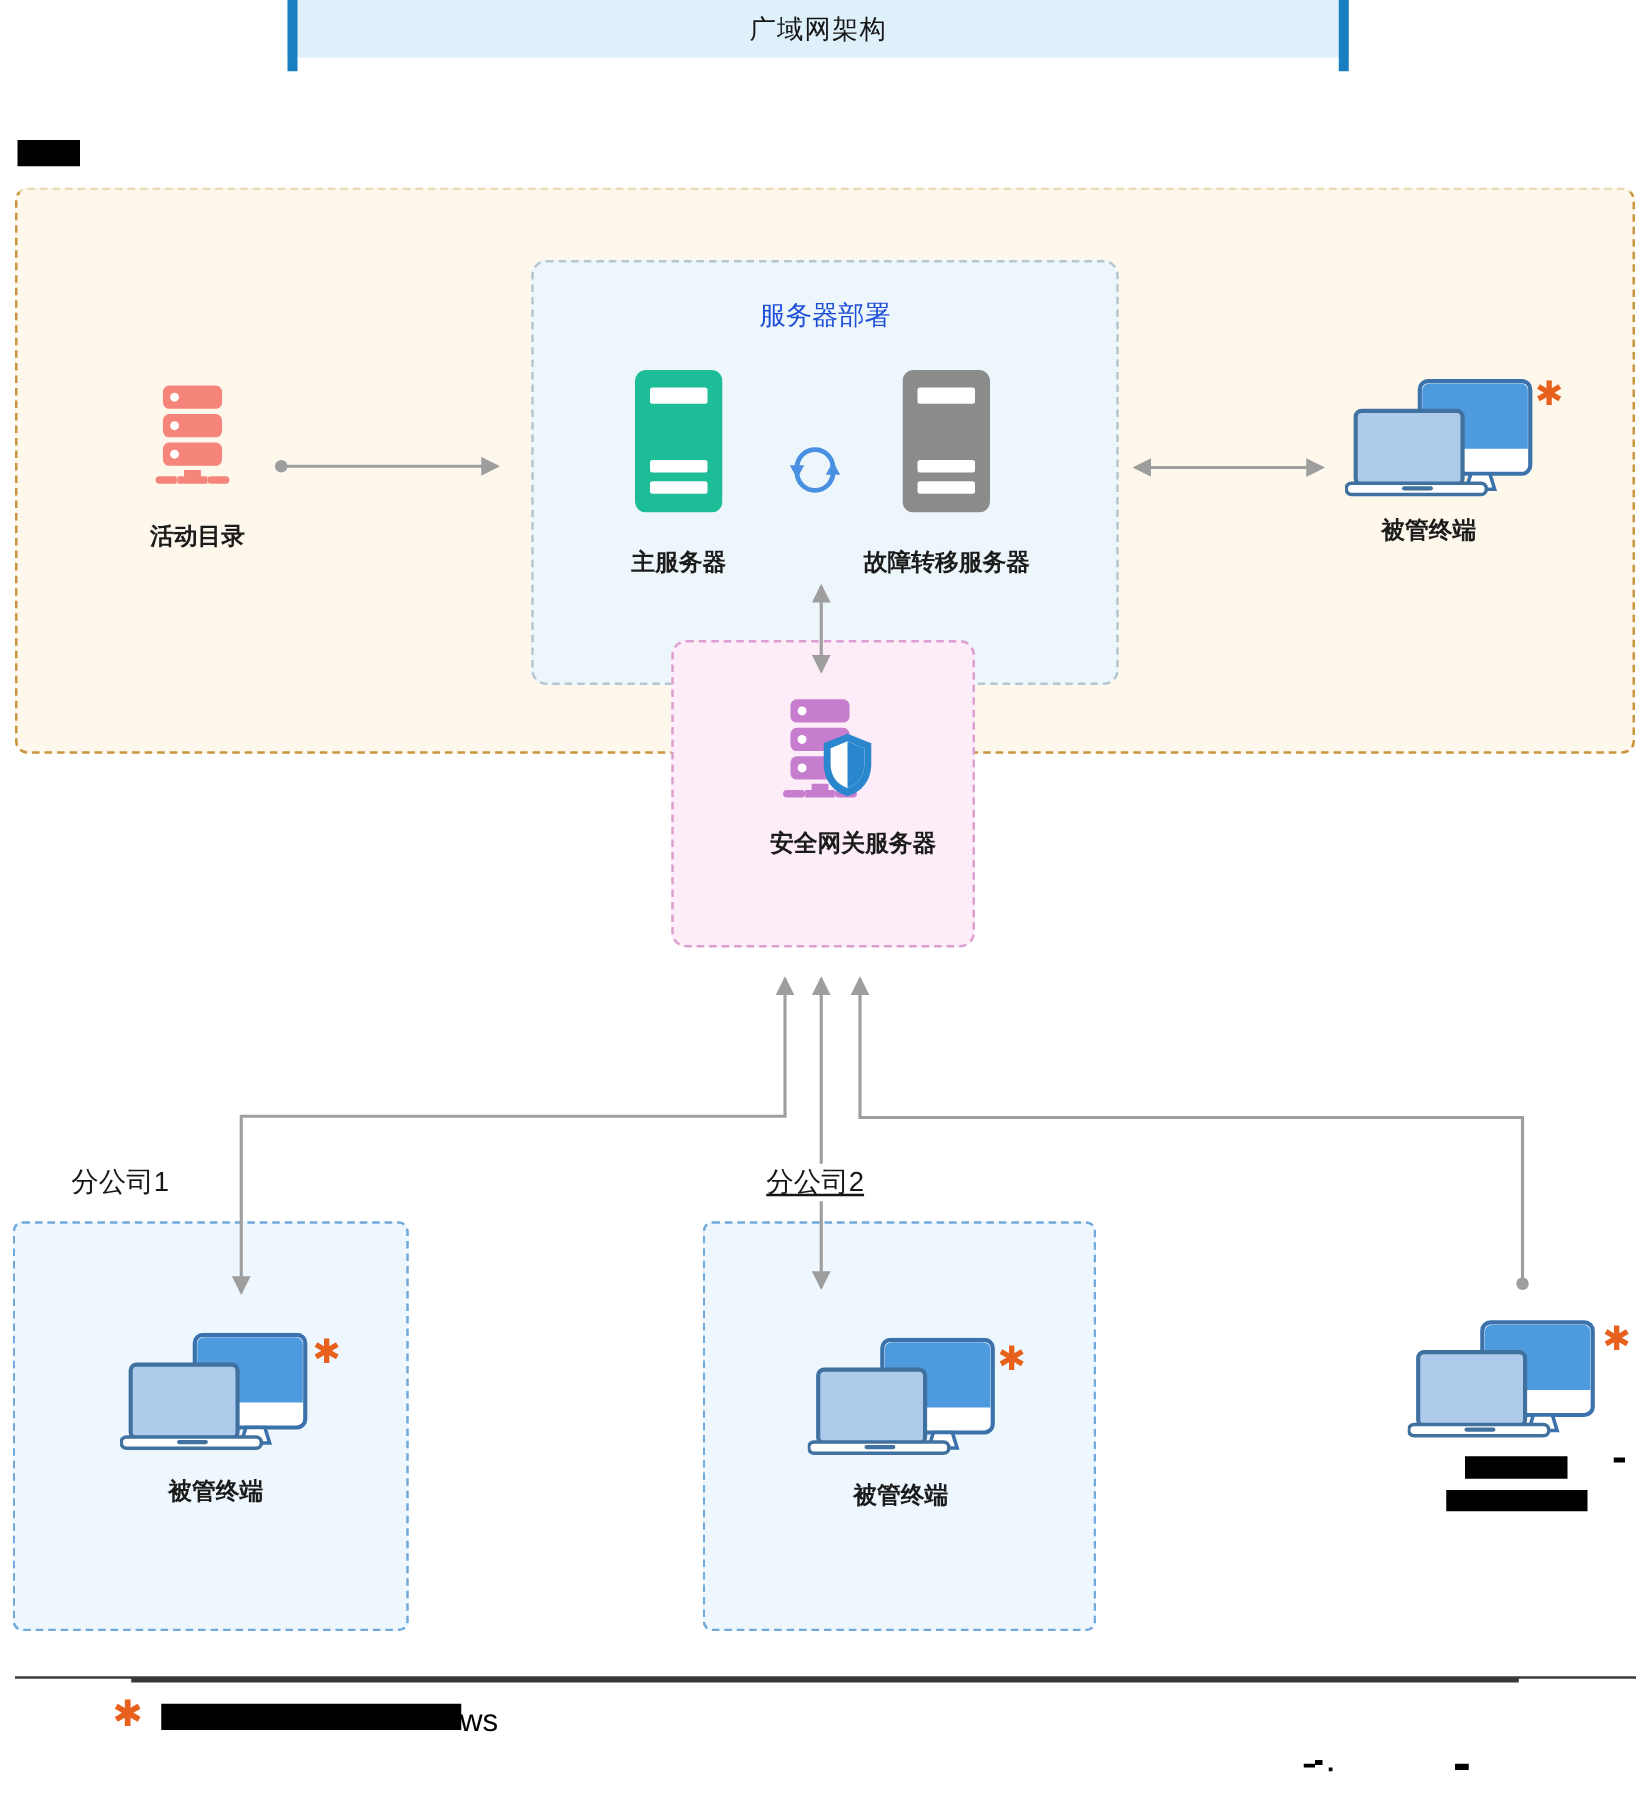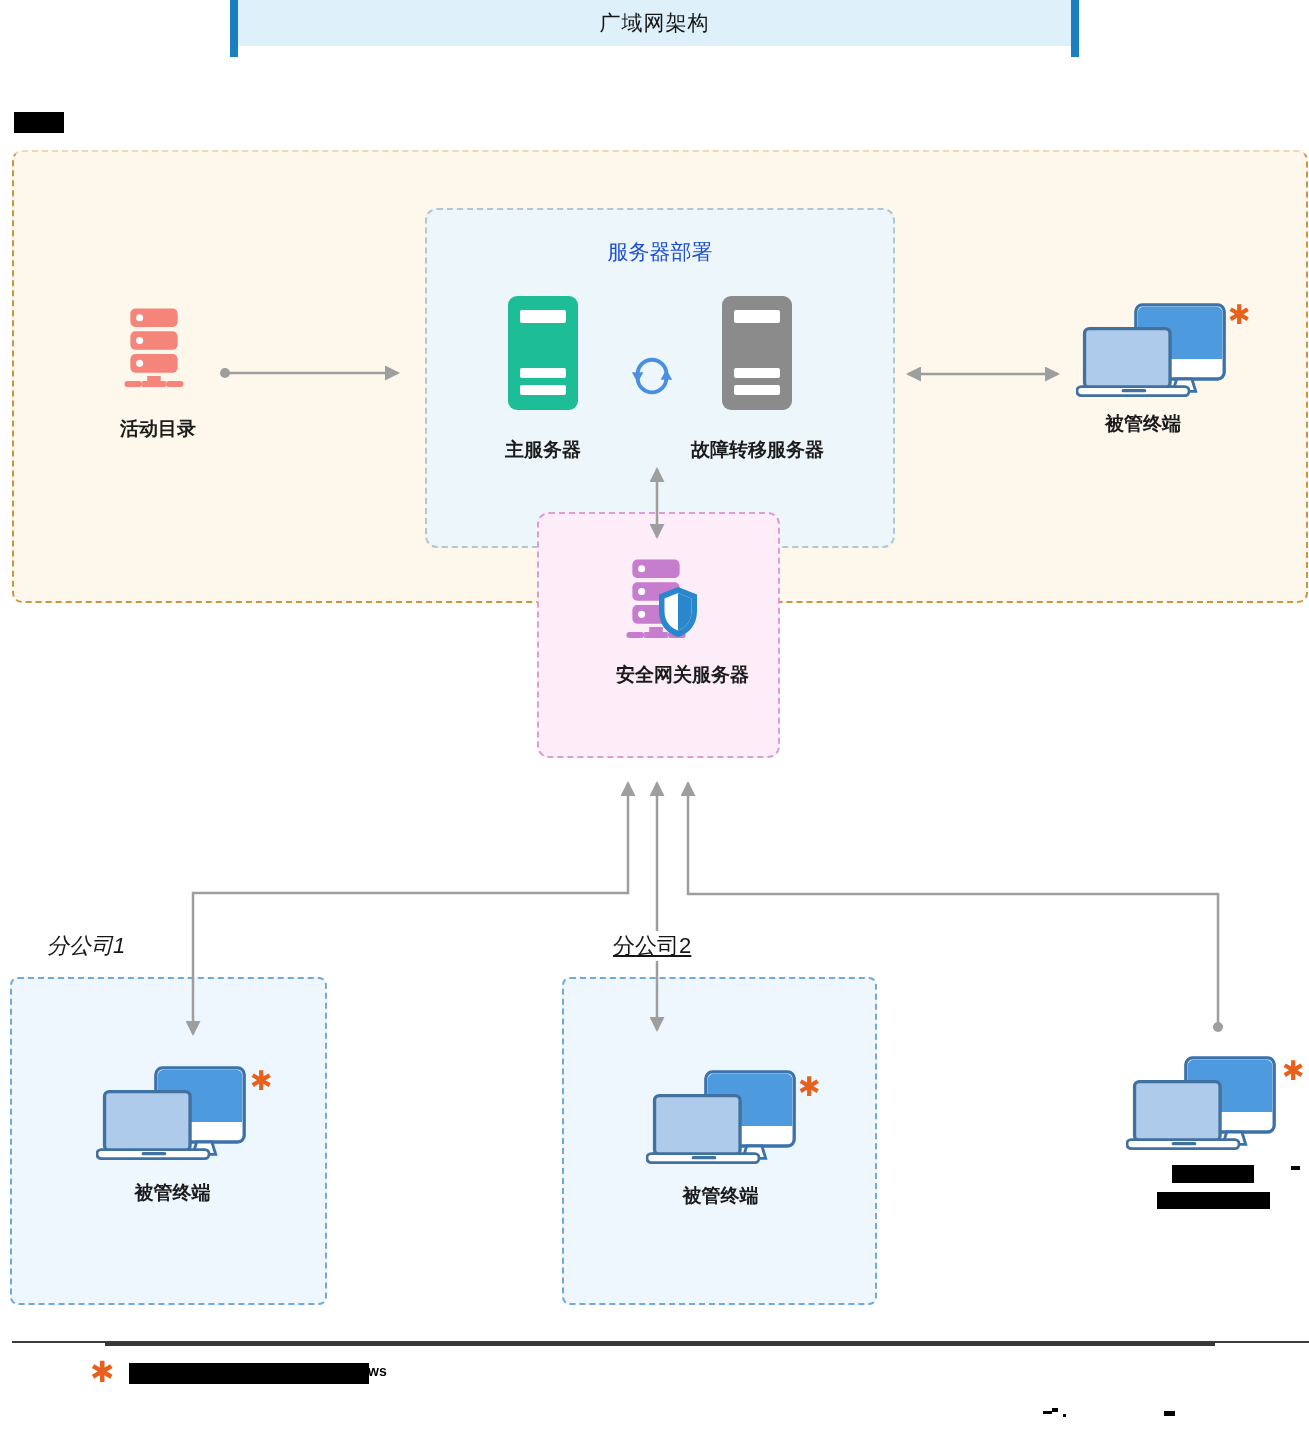--- a/index.html
+++ b/index.html
@@ -34,21 +34,21 @@
   .branch-title{font-size:22px;color:#161616;background:#fff;padding:0 3px;z-index:7;}
 
   .asterisk{color:#e8611c;font-weight:bold;font-size:27px;line-height:1;z-index:4;}
 
   .overlay{left:0;top:0;width:1309px;height:1437px;pointer-events:none;z-index:6;}
 
   .divider-thin{left:12px;top:1341px;width:1297px;height:2px;background:#3c3c3c;}
   .divider-thick{left:105px;top:1342px;width:1110px;height:4px;background:#383838;}
 
   .footnote-marker{left:90px;top:1358px;font-size:29px;}
-  .footnote-text{left:368px;top:1363px;font-size:14px;font-weight:bold;color:#000;}
+  .footnote-text{left:368px;top:1363px;font-size:25px;font-weight:normal;color:#000;}
 
   .remnant{background:#000;position:absolute;}
 </style>
 </head>
 <body>
 
 <div class="canvas">
 
   <svg width="0" height="0" style="position:absolute" aria-hidden="true">
     <defs>
@@ -195,21 +195,21 @@
     <g stroke="#9e9e9e" stroke-width="2.5" fill="none">
       <polyline points="225,373 398,373" marker-start="url(#dotm)" marker-end="url(#arr)"></polyline>
       <polyline points="908,374 1058,374" marker-start="url(#arr)" marker-end="url(#arr)"></polyline>
       <polyline points="657,469 657,537" marker-start="url(#arr)" marker-end="url(#arr)"></polyline>
       <polyline points="628,783 628,893 193,893 193,1034" marker-start="url(#arr)" marker-end="url(#arr)"></polyline>
       <polyline points="688,783 688,894 1218,894 1218,1027" marker-start="url(#arr)" marker-end="url(#dotm)"></polyline>
       <polyline points="657,783 657,1030" marker-start="url(#arr)" marker-end="url(#arr)"></polyline>
     </g>
   </svg>
 
-  <div class="abs branch-title" style="left:44px;top:931px;font-style:italic;">分公司1</div>
+  <div class="abs branch-title" style="left:54px;top:931px;">分公司1</div>
   <div class="abs branch-title" style="left:610px;top:931px;text-decoration:underline;">分公司2</div>
 
   <div class="abs divider-thin"></div>
   <div class="abs divider-thick"></div>
   <div class="abs asterisk footnote-marker">✱</div>
   <div class="redact" style="left:129px;top:1363px;width:240px;height:21px;"></div>
   <div class="abs footnote-text">ws</div>
 
   <div class="remnant" style="left:1043px;top:1411px;width:9px;height:3px;"></div>
   <div class="remnant" style="left:1052px;top:1408px;width:6px;height:4px;"></div>

